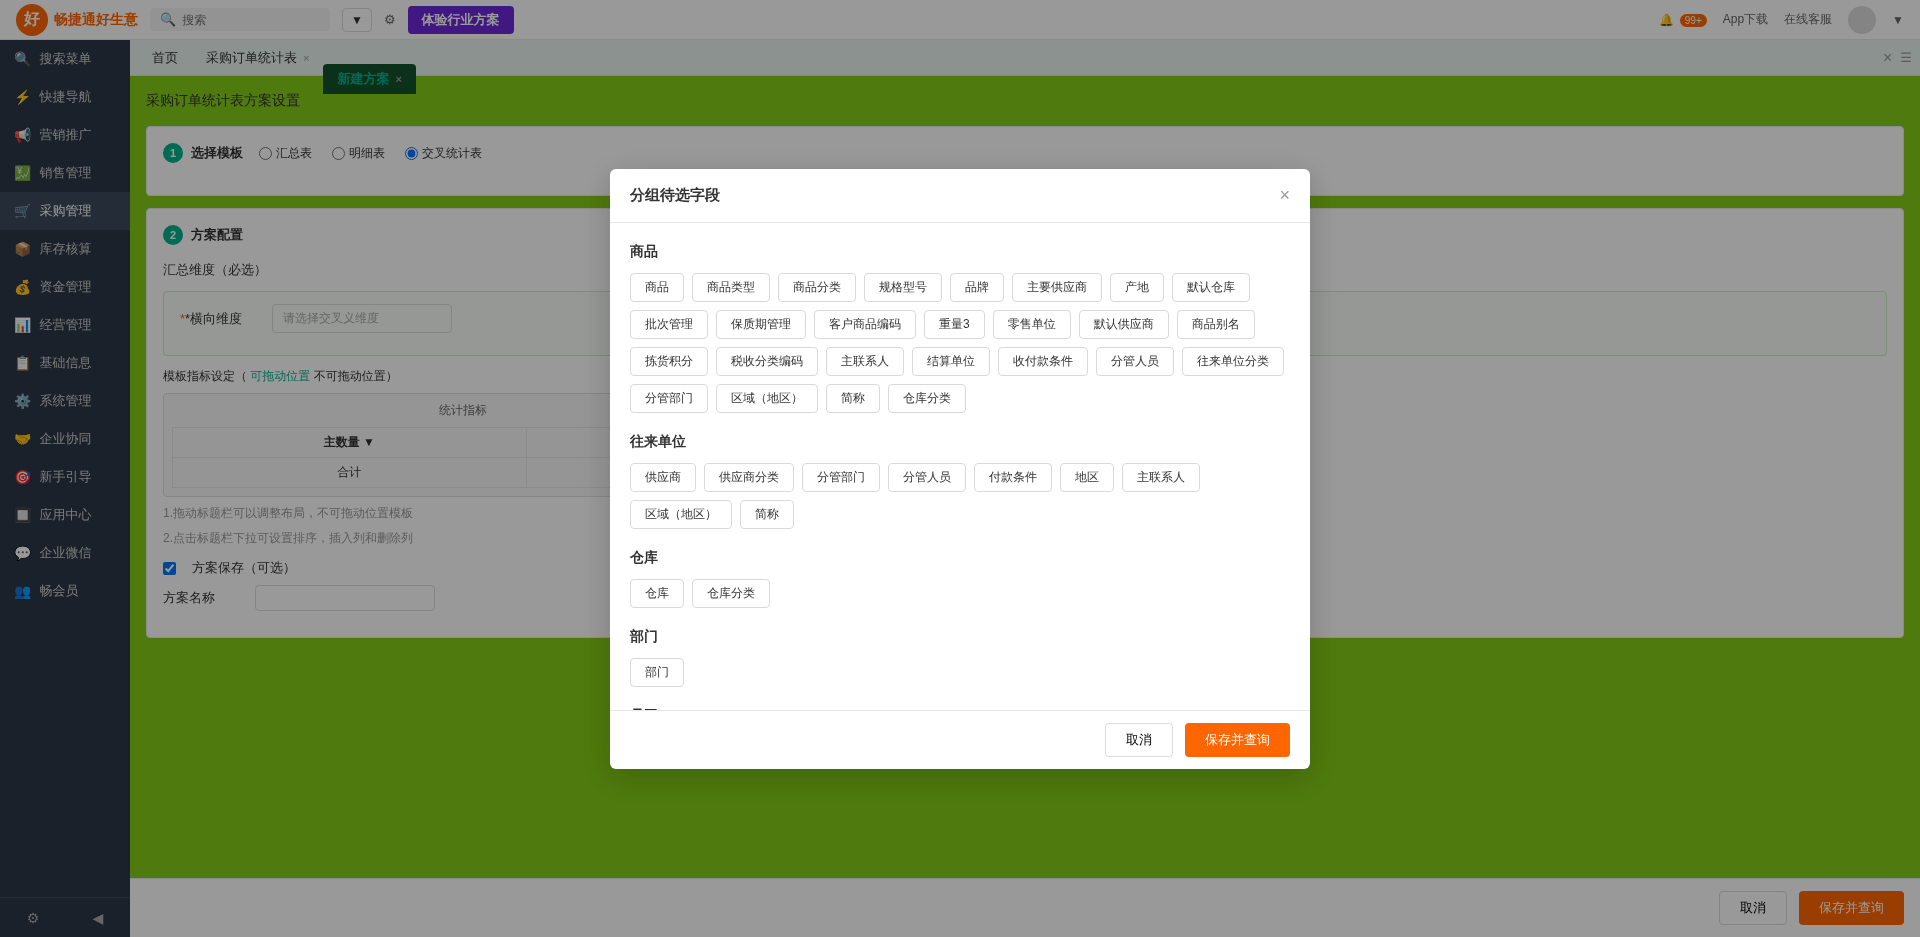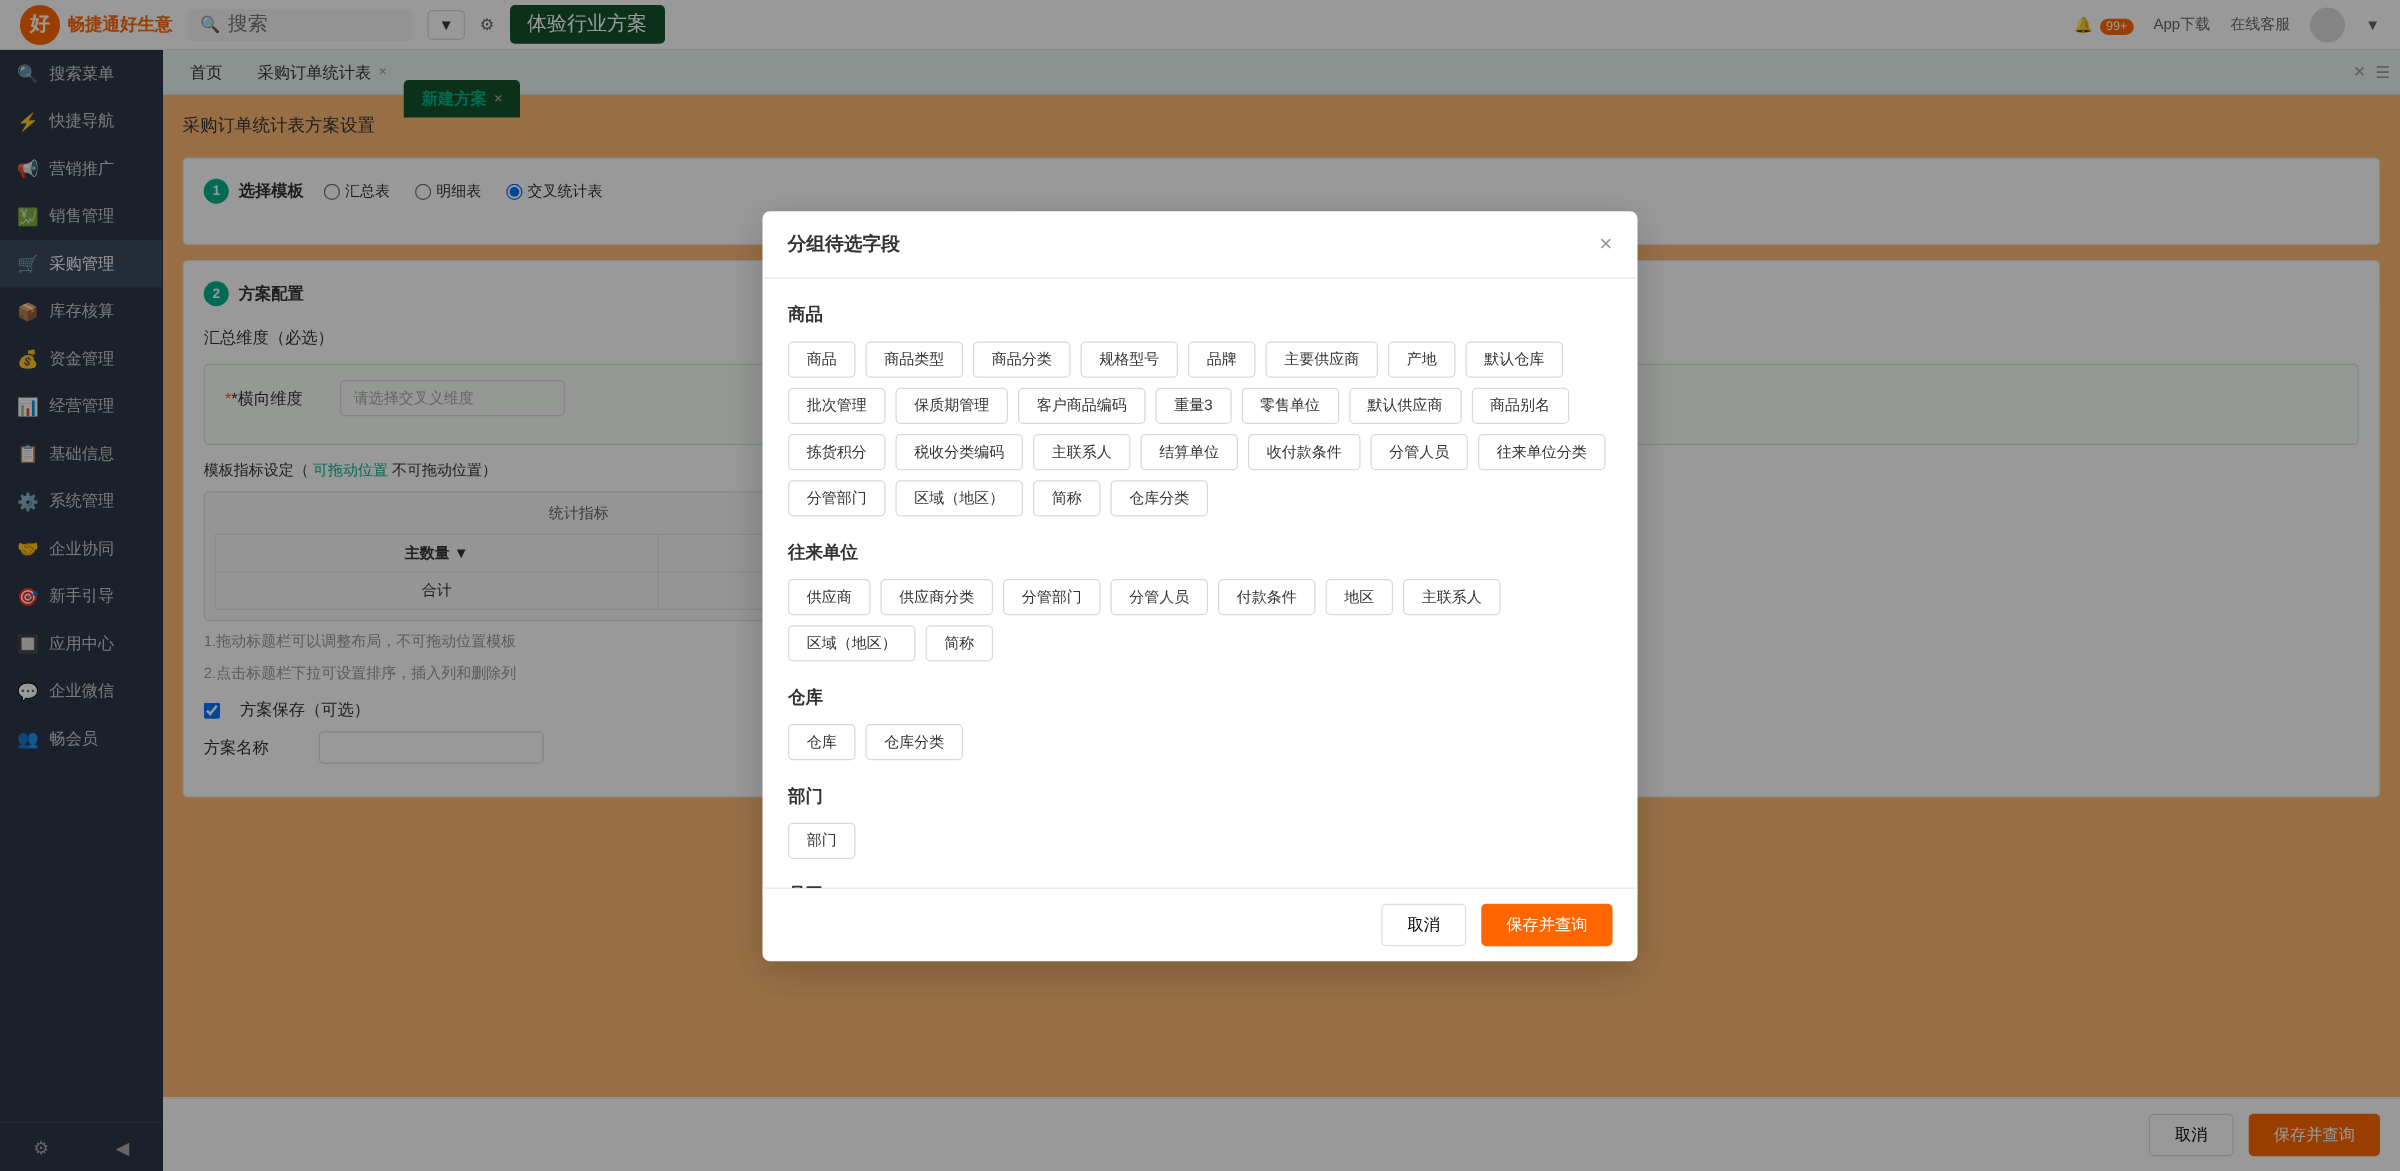--- a/index.html
+++ b/index.html
@@ -15,24 +15,24 @@
       padding: 0 16px;
       border-bottom: 1px solid #e8e8e8;
       position: fixed;
       top: 0; left: 0; right: 0;
       z-index: 100;
     }
     .top-bar-left { display: flex; align-items: center; gap: 12px; }
     .logo-area { display: flex; align-items: center; gap: 6px; color: #f60; font-weight: bold; font-size: 14px; }
     .logo-icon { width: 32px; height: 32px; background: #f60; border-radius: 50%; display: flex; align-items: center; justify-content: center; color: #fff; font-size: 16px; }
     .search-bar { display: flex; align-items: center; background: #f5f5f5; border-radius: 4px; padding: 4px 10px; gap: 6px; width: 180px; }
-    .search-bar input { border: none; background: transparent; outline: none; font-size: 16px; width: 120px; }
+    .search-bar input { border: none; background: transparent; outline: none; font-size: 12px; width: 120px; }
     .dropdown-btn { display: flex; align-items: center; gap: 4px; padding: 4px 8px; border: 1px solid #ddd; border-radius: 4px; cursor: pointer; background: #fff; font-size: 12px; }
     .settings-btn { cursor: pointer; color: #666; }
-    .try-btn { background: #14532d; color: #fff; border: none; border-radius: 4px; padding: 5px 14px; cursor: pointer; font-size: 16px; }
+    .try-btn { background: #6d28d9; color: #fff; border: none; border-radius: 4px; padding: 5px 14px; cursor: pointer; font-size: 13px; font-weight: bold; }
     .top-bar-right { display: flex; align-items: center; gap: 16px; font-size: 12px; color: #666; }
     .badge { background: #f60; color: #fff; border-radius: 10px; padding: 1px 5px; font-size: 10px; margin-left: 2px; }
     .avatar { width: 28px; height: 28px; background: #ddd; border-radius: 50%; }
 
     
     .tab-bar {
       height: 36px;
       background: #e8f4f0;
       display: flex;
       align-items: center;
@@ -96,21 +96,21 @@
     }
     .sidebar-bottom-btn { color: #aaa; cursor: pointer; font-size: 14px; }
 
     
     .main-content {
       position: fixed;
       top: 76px;
       left: 130px;
       right: 0;
       bottom: 0;
-      background: #fdba74;
+      background: #84cc16;
       overflow: auto;
       padding: 16px;
     }
     .page-title { font-size: 14px; color: #333; margin-bottom: 16px; }
 
     
     .steps { display: flex; gap: 16px; margin-bottom: 16px; align-items: center; }
     .step { display: flex; align-items: center; gap: 8px; }
     .step-num { width: 20px; height: 20px; background: #00b389; color: #fff; border-radius: 50%; display: flex; align-items: center; justify-content: center; font-size: 11px; font-weight: bold; }
     .step-label { font-size: 13px; color: #333; font-weight: bold; }

